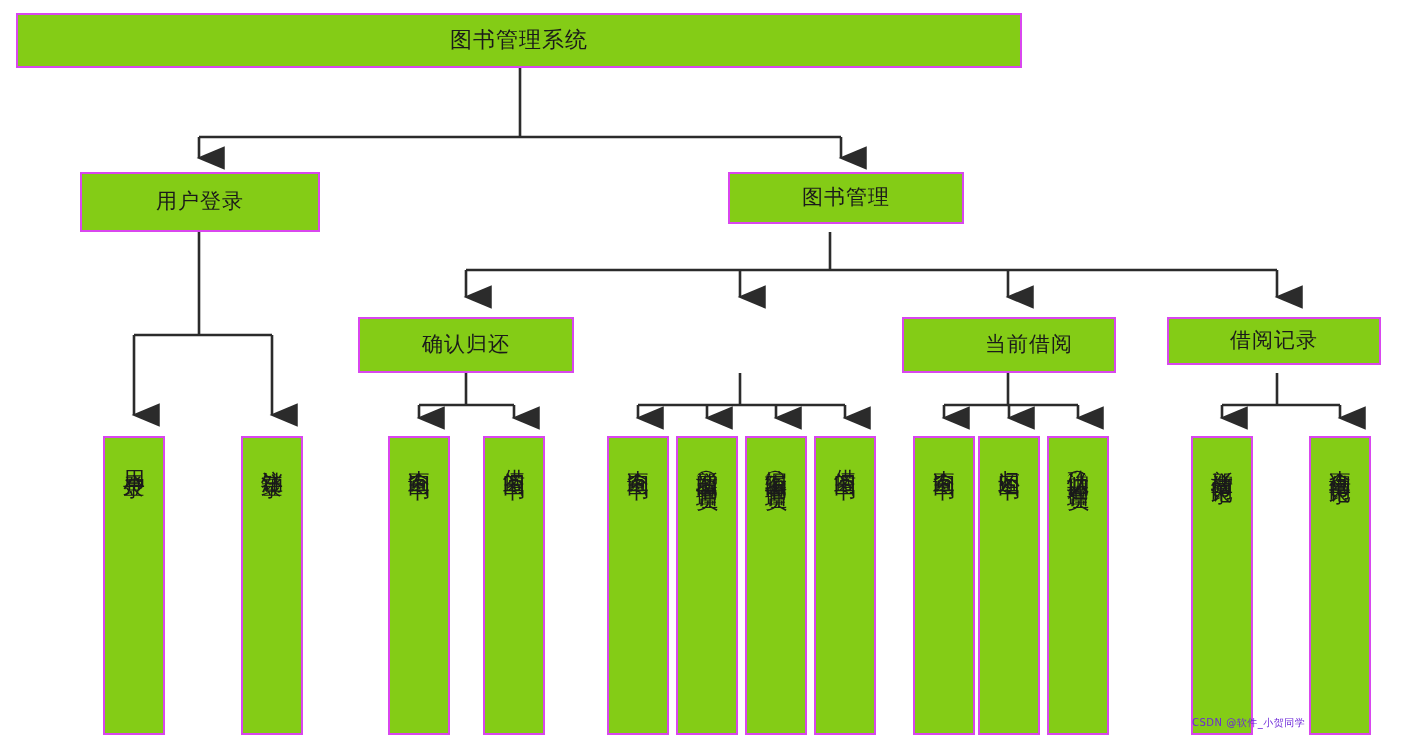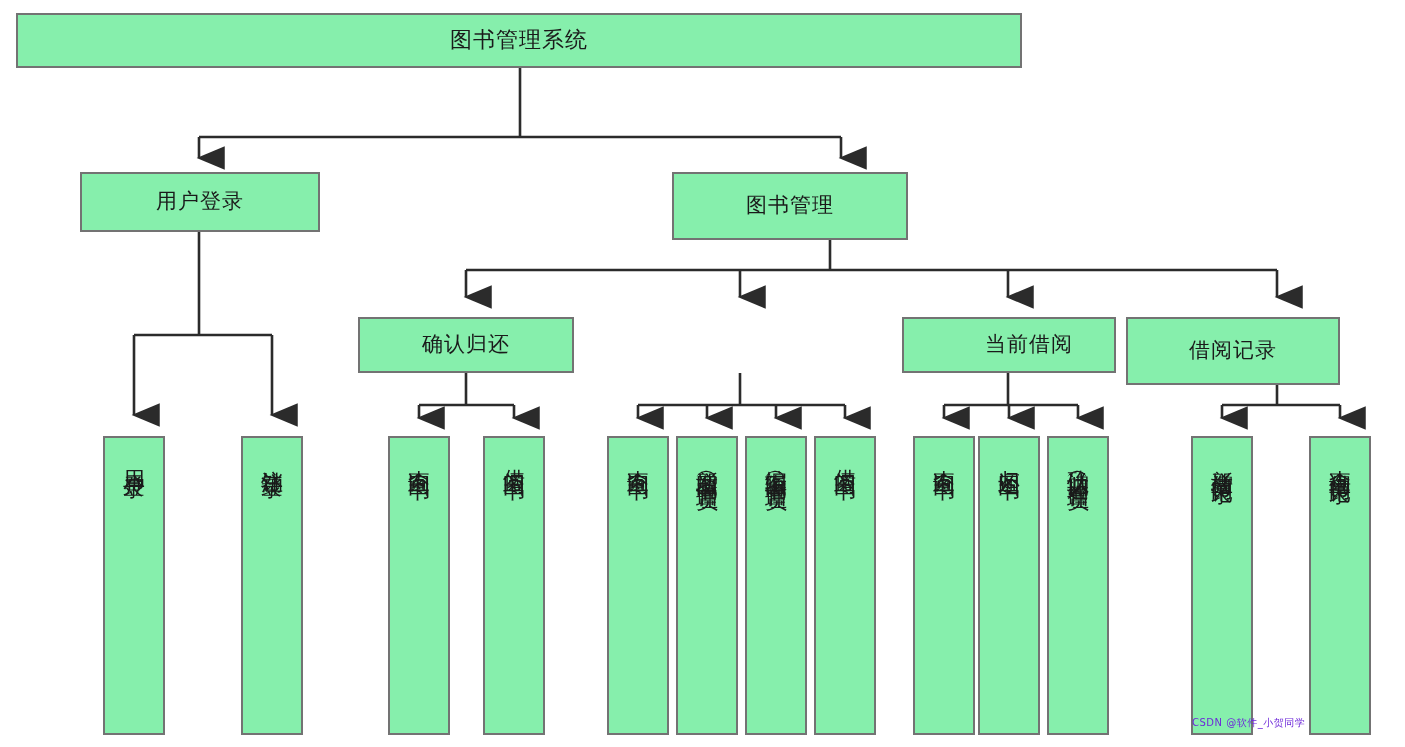--- a/index.html
+++ b/index.html
@@ -22,22 +22,22 @@
     position: absolute;
     left: 0;
     top: 0;
     width: 1405px;
     height: 747px;
     pointer-events: none;
   }
   .node {
     position: absolute;
     box-sizing: border-box;
-    background: #86efac;
-    border: 2px solid #737373;
+    background: #84cc16;
+    border: 2px solid #d946ef;
     display: flex;
     align-items: center;
     justify-content: center;
     color: #1a1a1a;
   }
   .node.horiz {
     font-size: 21px;
     line-height: 1.1;
     letter-spacing: 1px;
   }
@@ -118,28 +118,28 @@
       <path d="M 1222 405 L 1340 405"></path>
       <path d="M 1222 405 L 1222 418" marker-end="url(#arrow)"></path>
       <path d="M 1340 405 L 1340 418" marker-end="url(#arrow)"></path>
     </g>
   </svg>
 
   <div class="node horiz root" style="left:16px; top:13px; width:1006px; height:55px;">图书管理系统</div>
 
   <div class="node horiz" style="left:80px; top:172px; width:240px; height:60px;">用户登录</div>
 
-  <div class="node horiz" style="left:672px; top:172px; width:236px; height:68px;">图书管理</div>
+  <div class="node horiz" style="left:728px; top:172px; width:236px; height:52px;">图书管理</div>
 
   <div class="node horiz" style="left:358px; top:317px; width:216px; height:56px;">确认归还</div>
 
 
   <div class="node horiz" style="left:902px; top:317px; width:214px; height:56px;padding-left:40px;">当前借阅</div>
 
-  <div class="node horiz" style="left:1126px; top:317px; width:214px; height:68px;">借阅记录</div>
+  <div class="node horiz" style="left:1167px; top:317px; width:214px; height:48px;">借阅记录</div>
 
   <div class="node vert" style="left:103px; top:436px; width:62px; height:299px;">
     <span class="vtext">用户登录</span>
   </div>
 
   <div class="node vert" style="left:241px; top:436px; width:62px; height:299px;">
     <span class="vtext">注销登录</span>
   </div>
 
   <div class="node vert" style="left:388px; top:436px; width:62px; height:299px;">

